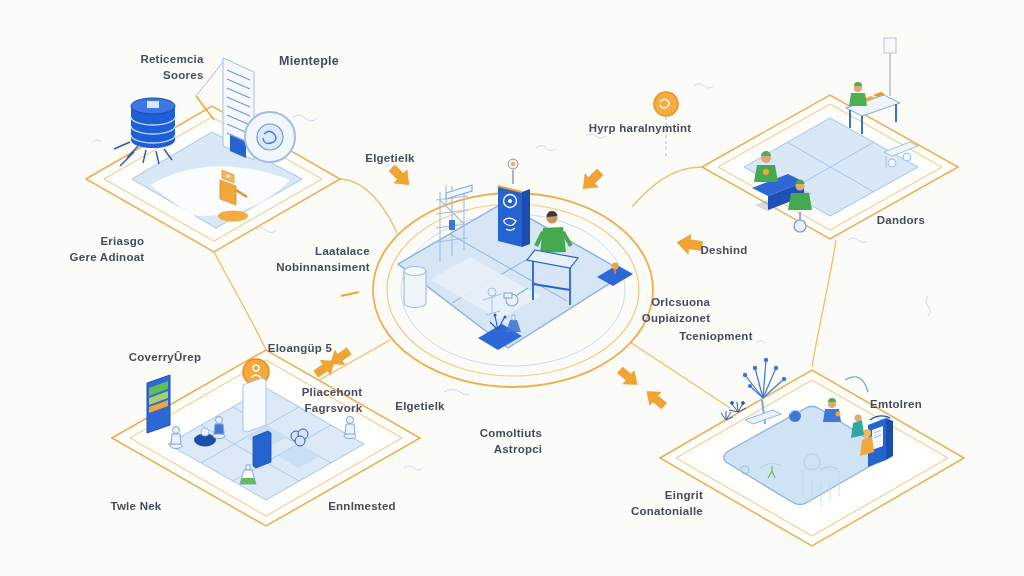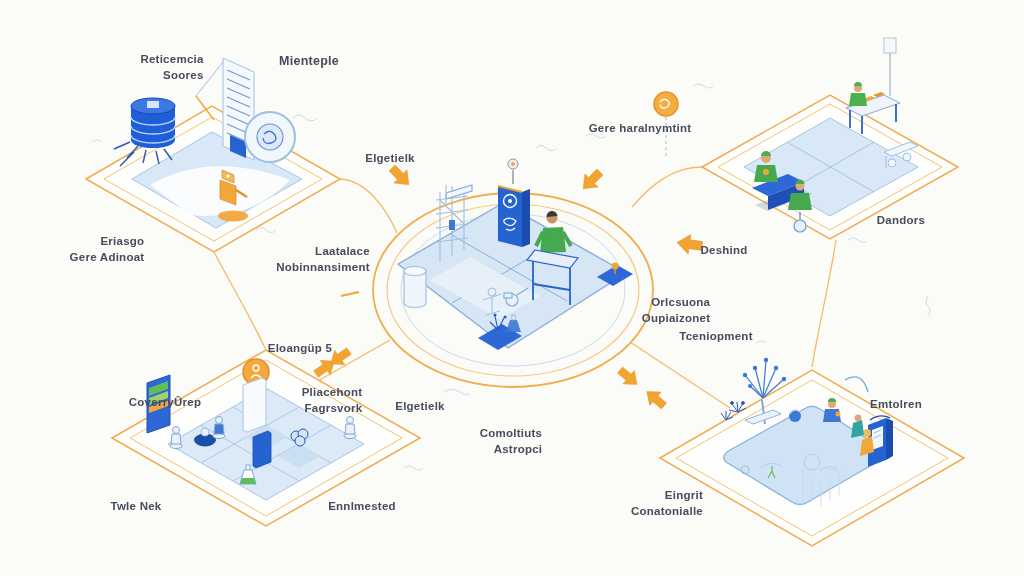--- a/index.html
+++ b/index.html
@@ -375,33 +375,33 @@
   </g>
   <g>
     <circle cx="666" cy="104" r="12" fill="#F5AD42" stroke="#E39324" stroke-width="1.5"></circle>
     <path d="M660,102 q4,-5 8,-1 q3,3 -1,6 q-5,3 -7,-2" fill="none" stroke="#FFFFFF" stroke-width="1.4"></path>
   </g>
 </svg>
 
 <div class="label" style="left:172px;top:67px;">Reticemcia
 Soores</div>
 <div class="label lg" style="left:265px;top:62px;margin-left:44px;">Mienteple</div>
-<div class="label" style="left:640px;top:128px;">Gere haralnymtint</div>
+<div class="label" style="left:640px;top:128px;">Hyrp haralnymtint</div>
 <div class="label" style="left:390px;top:158px;">Elgetielk</div>
 <div class="label" style="left:901px;top:220px;">Dandors</div>
 <div class="label" style="left:724px;top:250px;">Deshind</div>
 <div class="label" style="left:323px;top:259px;">Laatalace
 Nobinnansiment</div>
 <div class="label" style="left:107px;top:249px;">Eriasgo
 Gere Adinoat</div>
 <div class="label" style="left:300px;top:300px;margin-top:48px;">Eloangüp 5</div>
 <div class="label" style="left:676px;top:310px;">Orlcsuona
 Oupiaizonet</div>
 <div class="label" style="left:716px;top:336px;">Tceniopment</div>
-<div class="label" style="left:165px;top:357px;margin-top:45px;">CoverryÛrep</div>
+<div class="label" style="left:165px;top:357px;">CoverryÛrep</div>
 <div class="label" style="left:332px;top:400px;">Pliacehont
 Fagrsvork</div>
 <div class="label" style="left:420px;top:406px;">Elgetielk</div>
 <div class="label" style="left:511px;top:441px;">Comoltiuts
 Astropci</div>
 <div class="label" style="left:896px;top:404px;">Emtolren</div>
 <div class="label" style="left:136px;top:506px;">Twle Nek</div>
 <div class="label" style="left:362px;top:506px;">Ennlmested</div>
 <div class="label" style="left:667px;top:503px;">Eingrit
 Conatonialle</div>

